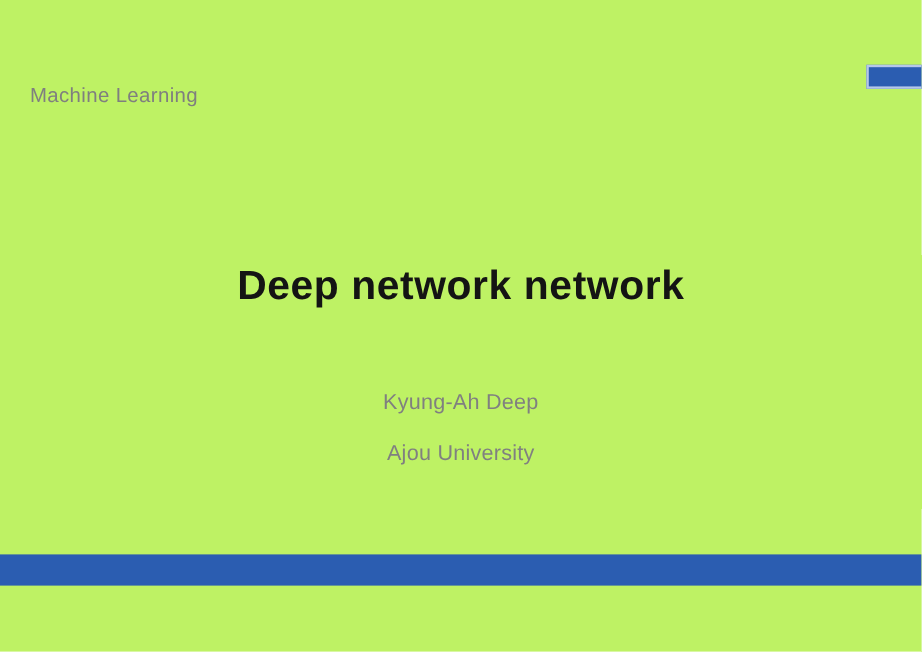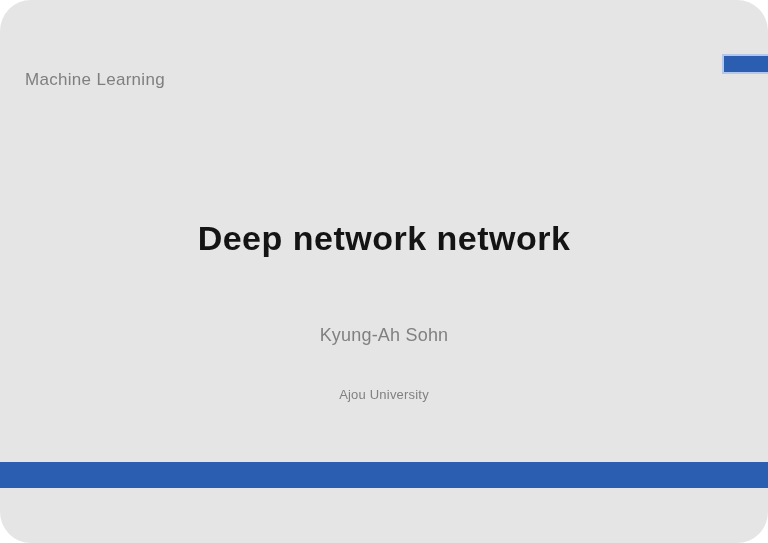--- a/index.html
+++ b/index.html
@@ -11,22 +11,21 @@
       width: 768px;
       height: 543px;
       position: relative;
       overflow: hidden;
       background: #ffffff;
       font-family: "Liberation Sans", sans-serif;
     }
     .slide {
       position: absolute;
       inset: 0;
-      background: #e5e5e5;
-      border-radius: 31px;
+      background: #bef264;
     }
     .course-label {
       position: absolute;
       left: 25px;
       top: 71px;
       font-size: 17px;
       line-height: 1;
       color: #7f7f7f;
       letter-spacing: 0.3px;
       white-space: nowrap;
@@ -63,23 +62,23 @@
       font-size: 18px;
       line-height: 1;
       color: #808080;
       letter-spacing: 0.2px;
       white-space: nowrap;
     }
     .affiliation-line {
       position: absolute;
       left: 0;
       right: 0;
-      top: 388px;
+      top: 368px;
       text-align: center;
-      font-size: 13px;
+      font-size: 18px;
       line-height: 1;
       color: #808080;
       letter-spacing: 0.2px;
       white-space: nowrap;
     }
     .footer-bar {
       position: absolute;
       left: 0;
       right: 0;
       top: 462px;
@@ -91,19 +90,19 @@
 <body>
 
 <div class="slide">
 
   <div class="course-label">Machine Learning</div>
 
   <div class="accent-rect"></div>
 
   <h1 class="slide-title">Deep network network</h1>
 
-  <div class="author-line">Kyung-Ah Sohn</div>
+  <div class="author-line">Kyung-Ah Deep</div>
 
   <div class="affiliation-line">Ajou University</div>
 
   <div class="footer-bar"></div>
 
 </div>
 
 </body></html>

